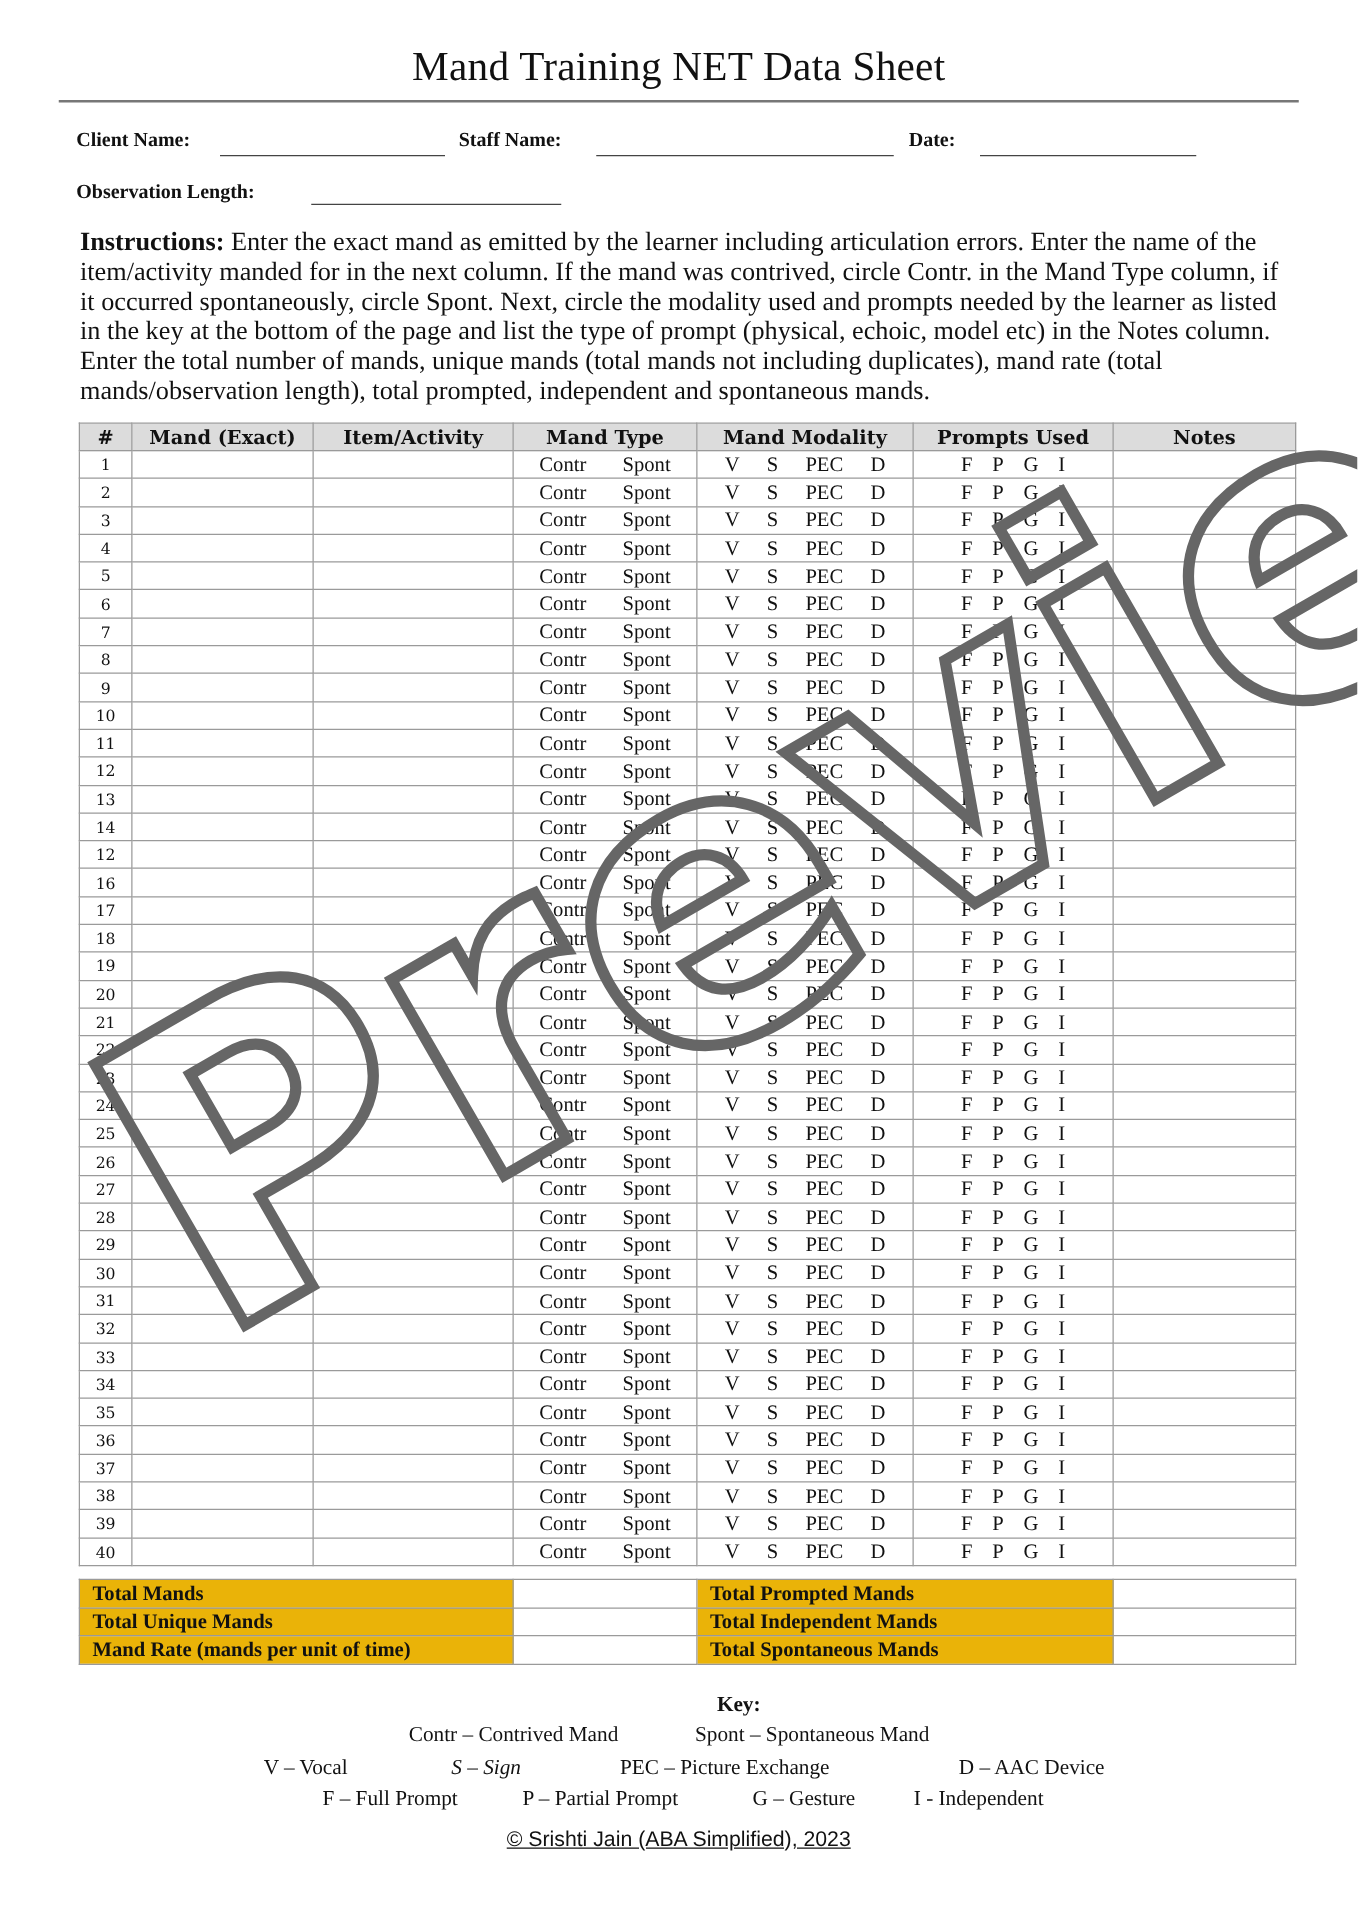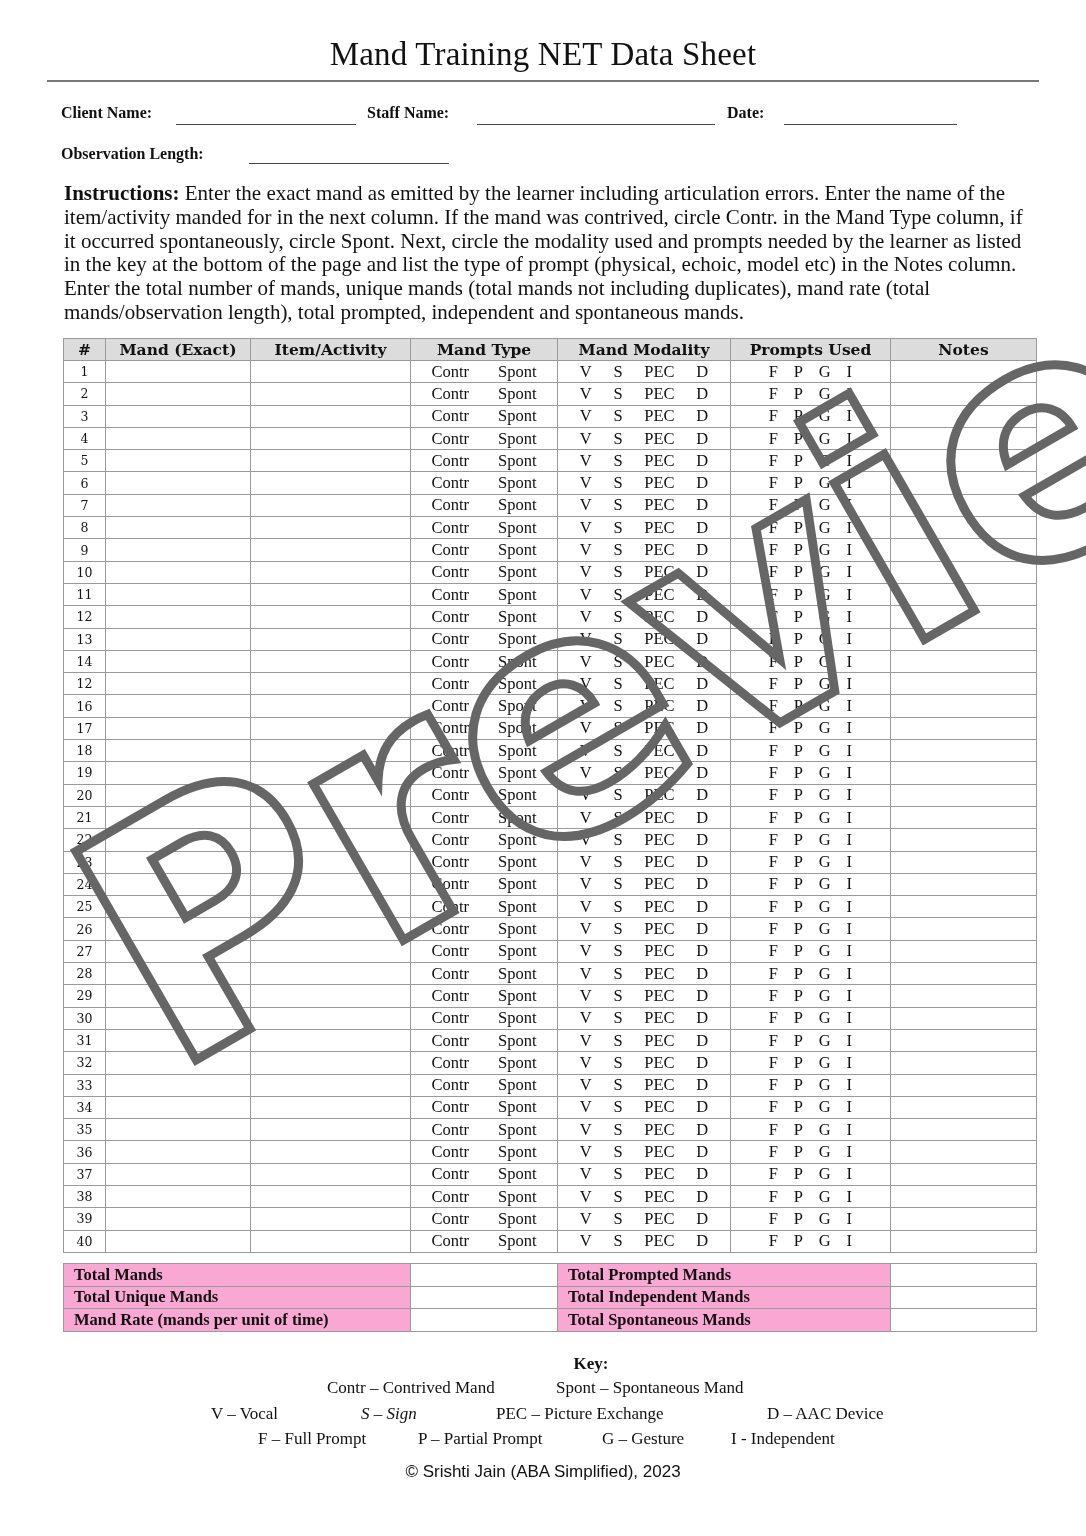--- a/index.html
+++ b/index.html
@@ -20,26 +20,26 @@
   .main-table th { background:#dcdcdc; font-family:"DejaVu Serif",serif; font-weight:bold;
                    font-size:15.5px; height:21px; text-align:center; }
   .main-table td { font-family:"Liberation Serif",serif; font-size:16.5px; }
   .num { font-family:"DejaVu Serif",serif !important; font-size:12.5px !important; text-align:center; }
   .opts { display:flex; justify-content:space-evenly; align-items:center; white-space:nowrap; }
   .type-opts { justify-content:space-around; padding:0 6px; }
   .mod-opts span, .pr-opts span { display:inline-block; }
   .totals { left:63px; top:1263px; width:973px; }
   .totals td { border:1px solid #9a9a9a; height:21.5px; padding:0 0 0 10px;
                font-family:"Liberation Serif",serif; font-weight:bold; font-size:16.5px; }
-  .totals td.lbl { background:#f9a8d4;margin-top:27px; }
+  .totals td.lbl { background:#eab308;margin-top:27px; }
   .key { position:absolute; left:0; width:1086px; font-family:"Liberation Serif",serif;
          font-size:17px; text-align:center; }
   .key-item { position:absolute; white-space:nowrap; font-family:"Liberation Serif",serif; font-size:17px; }
   .copyright { position:absolute; left:0; width:1086px; top:1462px; text-align:center;
-               font-family:"Liberation Sans",sans-serif; font-size:17px; }
+               font-family:"Liberation Sans",sans-serif; font-size:17px;text-decoration:underline; }
   .watermark { position:absolute; left:0; top:0; width:1086px; height:1536px; pointer-events:none; }
 </style>
 </head>
 <body>
 
 <div class="title">Mand Training NET Data Sheet</div>
 <div class="title-rule"></div>
 
 <div>
   <span class="field-row field-label" style="left:61px;top:104px;">Client Name:</span>

